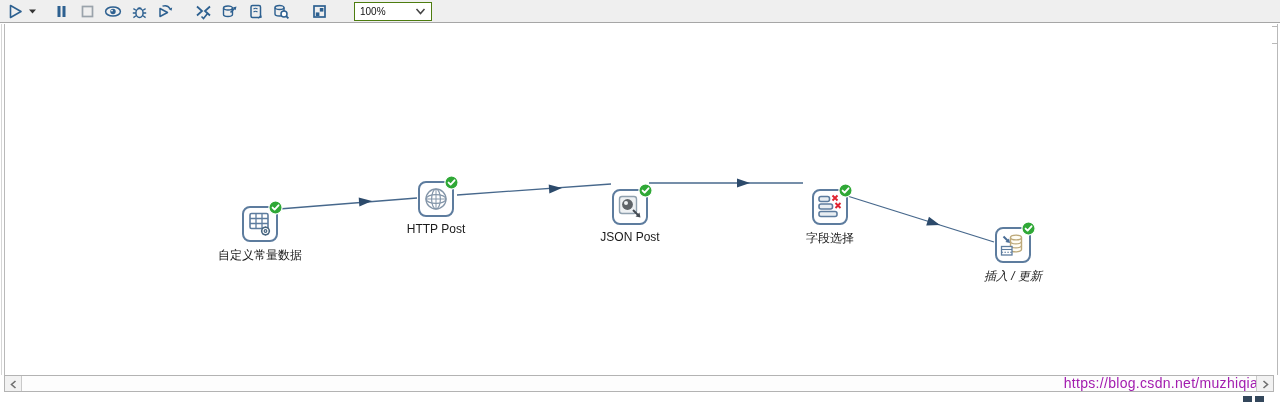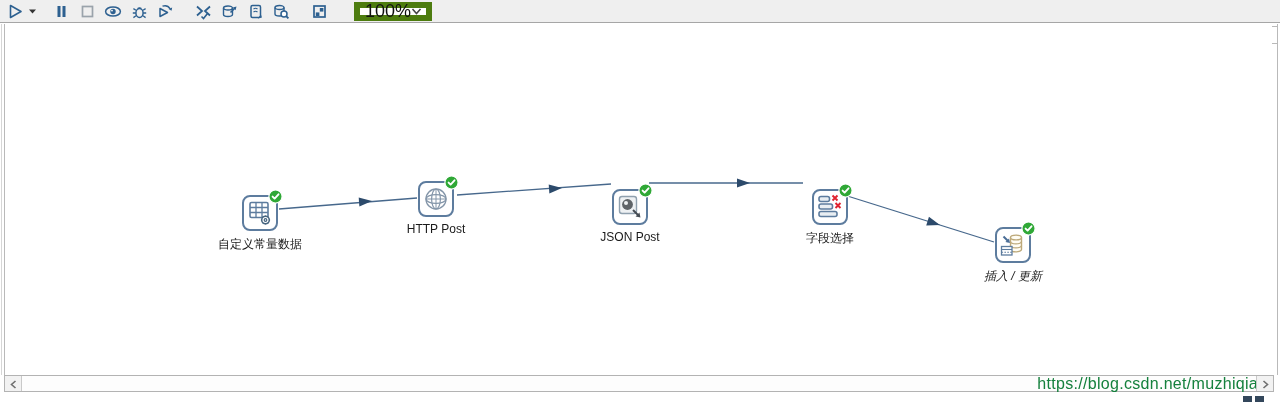--- a/index.html
+++ b/index.html
@@ -10,22 +10,22 @@
   
   .toolbar { position:absolute; left:0; top:0; width:1280px; height:23px;
              background:#efefef; border-bottom:1px solid #a6a6a6;
              display:flex; align-items:center; }
   .tb { width:22px; height:21px; border:none; background:transparent;
         display:flex; align-items:center; justify-content:center; padding:0; cursor:pointer; }
   .tb.narrow { width:12px; }
   .tb svg { display:block; }
   .gap-s { margin-left:4px; } .gap-m { margin-left:12px; } .gap-l { margin-left:16px; }
   .zoom-combo { margin-left:24px; width:78px; height:19px; background:#fff;
-                border:6px solid #4d7c0f; display:flex; align-items:center;
-                font-size:18px; color:#111; padding-left:5px; cursor:pointer; }
+                border:1px solid #4d7c0f; display:flex; align-items:center;
+                font-size:10px; color:#111; padding-left:5px; cursor:pointer; }
   .zoom-combo .zlabel { flex:1; }
   .zoom-combo .chev { padding-right:5px; display:flex; align-items:center; }
 
   
   .canvas { position:absolute; left:0; top:24px; width:1280px; height:351px; background:#fff; }
   .edge-v { position:absolute; top:0; bottom:0; width:1px; background:#b9b9b9; }
   .edge-l1 { left:1px; background:#d6d6d6; }
   .edge-l2 { left:4px; }
   .edge-r  { left:1277px; }
   .tick { position:absolute; left:1272px; width:5px; height:1px; background:#b9b9b9; }
@@ -43,21 +43,21 @@
   
   .hscroll { position:absolute; left:4px; top:375px; width:1270px; height:17px;
              border:1px solid #b3b3b3; background:#fdfdfd; display:flex; }
   .sb-btn { width:17px; height:15px; background:#f2f2f2; display:flex;
             align-items:center; justify-content:center; cursor:pointer; z-index:2; }
   .sb-btn.left  { border-right:1px solid #c9c9c9; }
   .sb-btn.right { border-left:1px solid #c9c9c9; }
   .sb-track { flex:1; background:#fdfdfd; cursor:pointer; }
 
   .watermark { position:absolute; right:22px; top:376px; height:15px; line-height:15px;
-               font-size:16px; color:#15803d; letter-spacing:.3px; z-index:1;
+               font-size:14px; color:#a21caf; letter-spacing:.3px; z-index:1;
                white-space:nowrap; pointer-events:none; }
 
   .bottom-sq { position:absolute; width:9px; height:7px; background:#33475b; }
   .sq1 { left:1243px; top:396px; } .sq2 { left:1255px; top:396px; }
 </style>
 </head>
 <body>
 
 <div class="app">
 
@@ -190,21 +190,21 @@
         <line x1="841" y1="194" x2="994" y2="242"></line>
       </g>
       <g fill="#2c4a6b">
         <polygon points="-13,-4.5 0,0 -13,4.5" transform="translate(372,201) rotate(-4.5)"></polygon>
         <polygon points="-13,-4.5 0,0 -13,4.5" transform="translate(562,188) rotate(-4.1)"></polygon>
         <polygon points="-13,-4.5 0,0 -13,4.5" transform="translate(750,183)"></polygon>
         <polygon points="-13,-4.5 0,0 -13,4.5" transform="translate(940,225) rotate(17.3)"></polygon>
       </g>
     </svg>
 
-    <div class="node" style="left:242px; top:171px;">
+    <div class="node" style="left:242px; top:182px;">
       <div class="node-box">
         <svg class="icon" width="30" height="30" viewBox="0 0 30 30">
           <rect x="5" y="4.5" width="18" height="15" rx="1.5" fill="#fff" stroke="#5d7c9e" stroke-width="1.6"></rect>
           <path d="M5 9.5 H23 M5 14.5 H23 M11 4.5 V19.5 M17 4.5 V19.5" stroke="#5d7c9e" stroke-width="1.3" fill="none"></path>
           <circle cx="20.5" cy="22" r="3.8" fill="#fff" stroke="#46647f" stroke-width="1.5"></circle>
           <circle cx="20.5" cy="22" r="1.3" fill="none" stroke="#46647f" stroke-width="1.2"></circle>
           <path d="M20.5 17.4 V18.6 M20.5 25.4 V26.6 M15.9 22 H17.1 M23.9 22 H25.1 M17.3 18.8 L18.1 19.6 M22.9 24.4 L23.7 25.2 M23.7 18.8 L22.9 19.6 M18.1 24.4 L17.3 25.2" stroke="#46647f" stroke-width="1.2"></path>
         </svg>
         <span class="badge">
           <svg width="15" height="15" viewBox="0 0 15 15">

